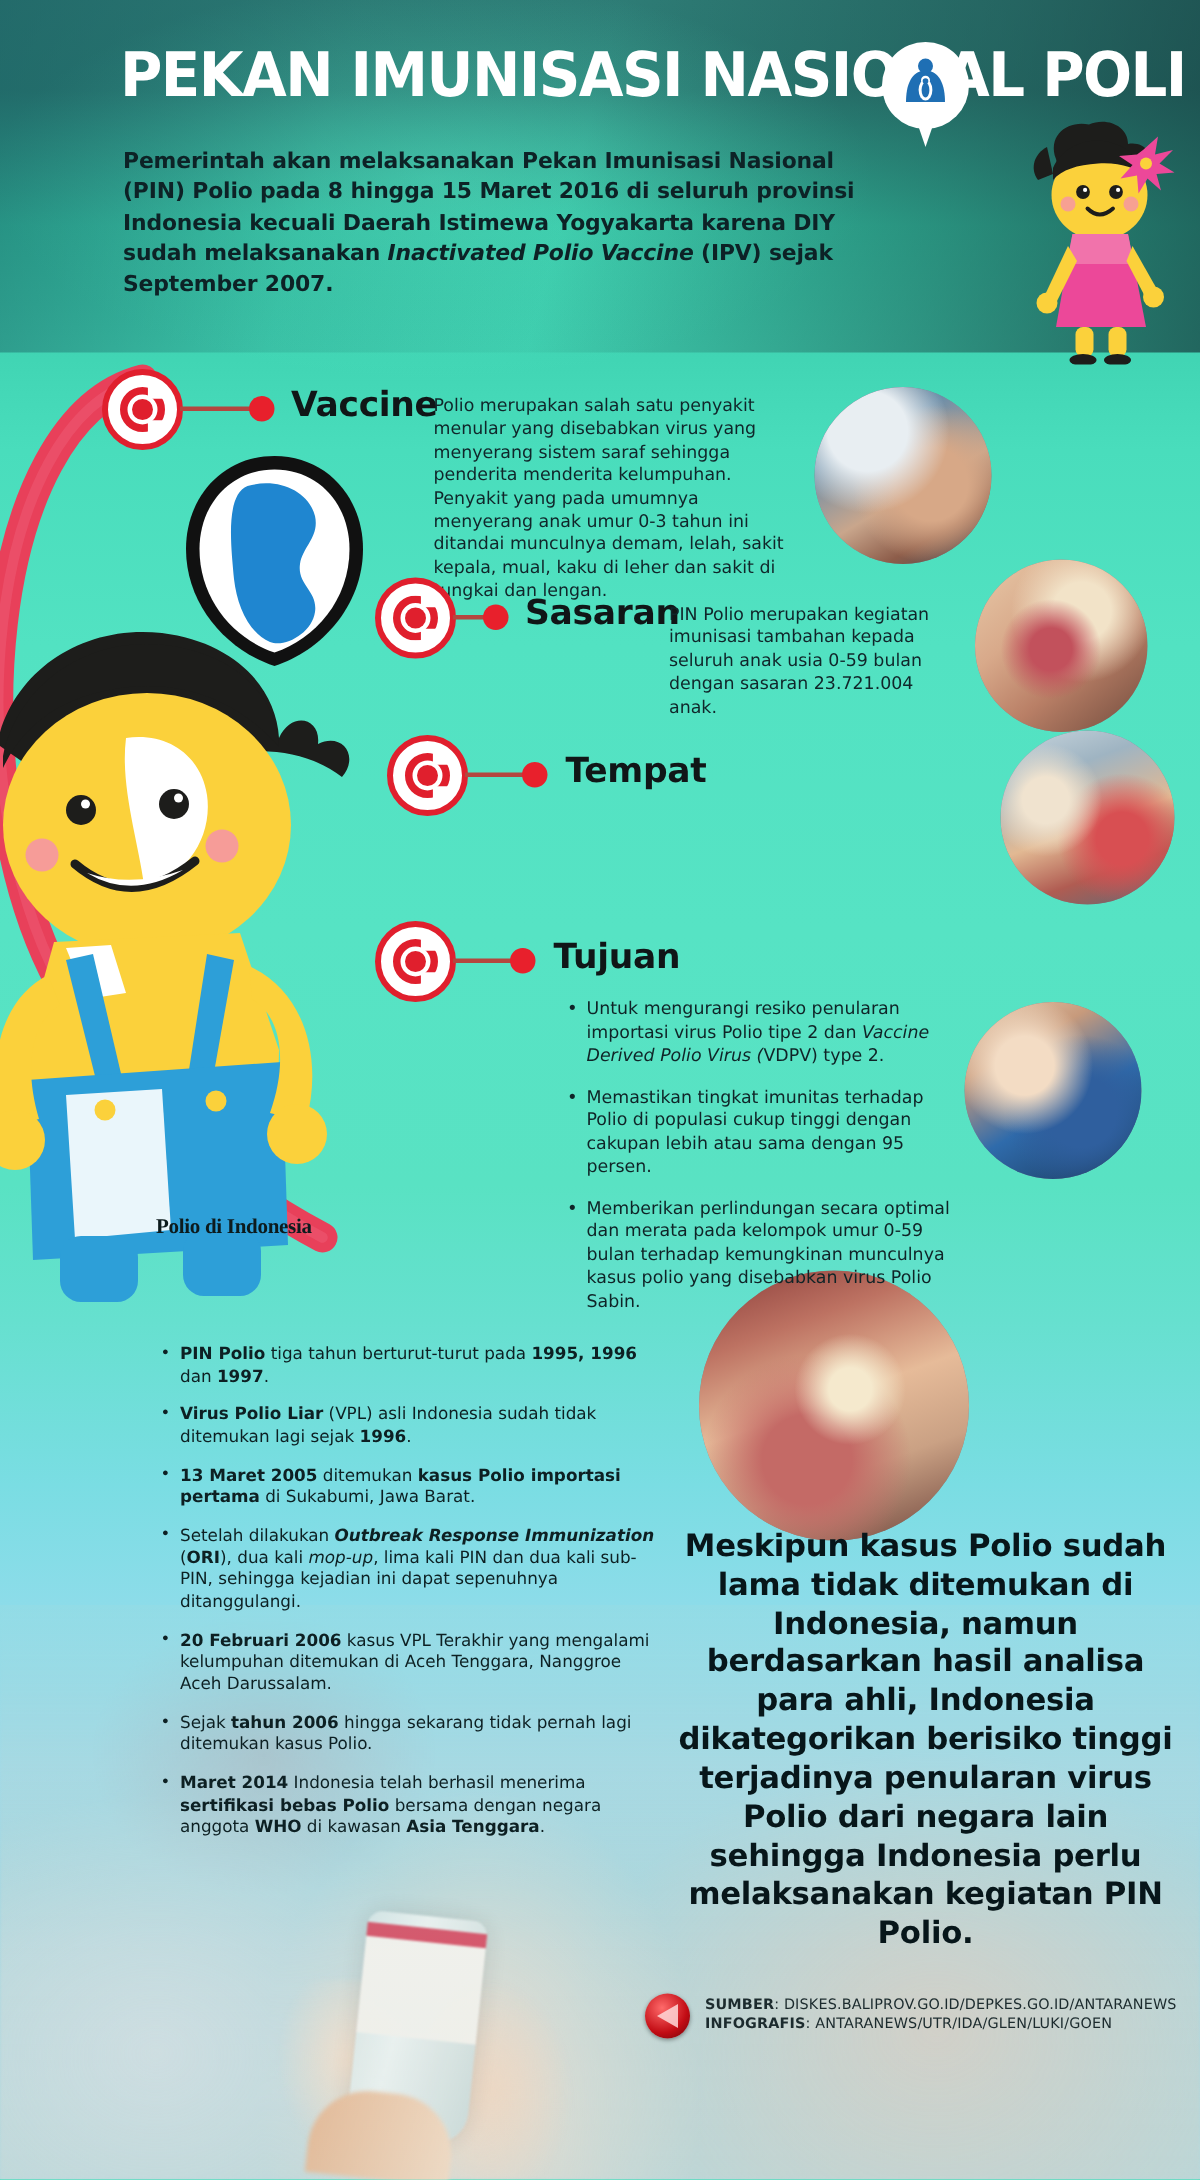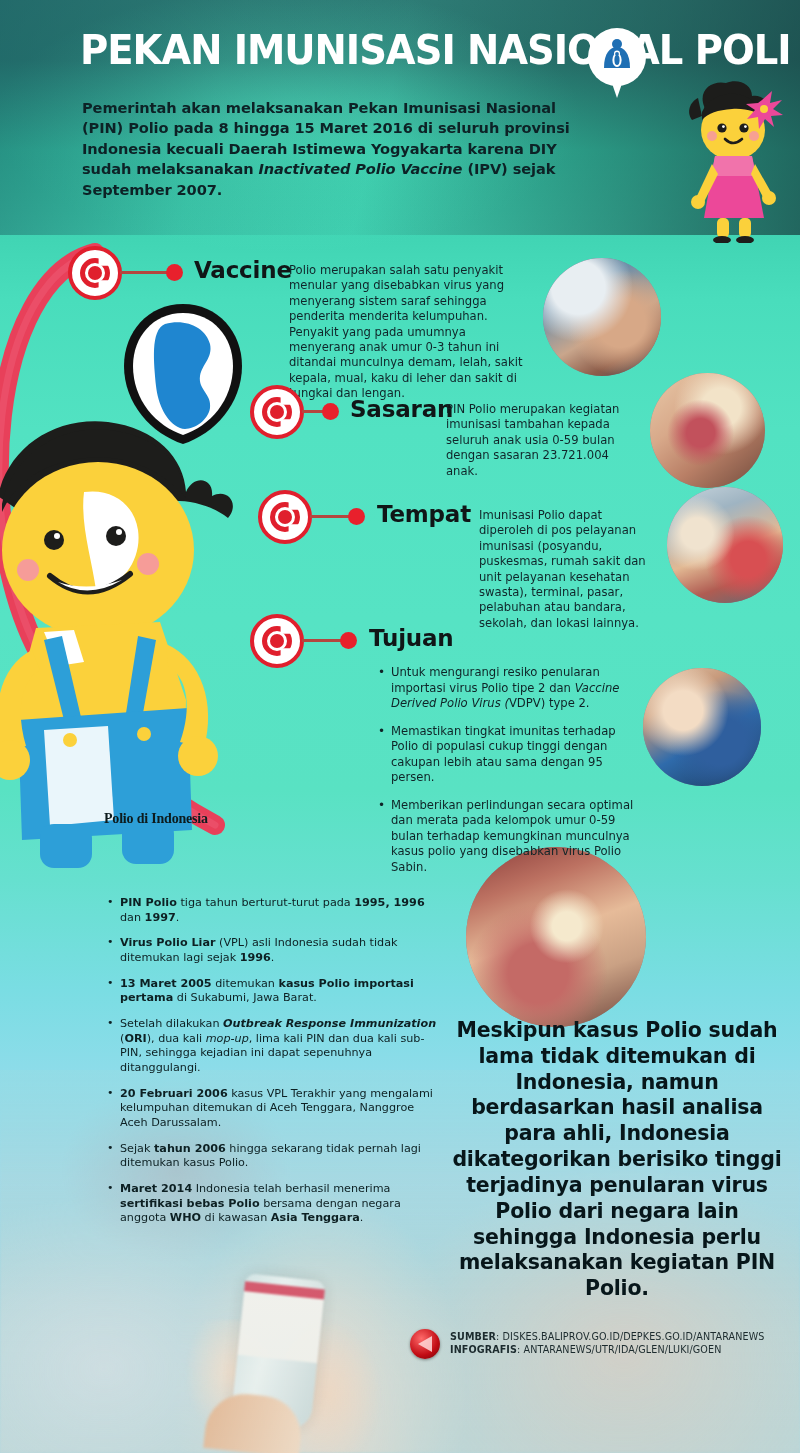--- a/index.html
+++ b/index.html
@@ -170,21 +170,21 @@
     position:absolute; left:452px; top:1018px; width:330px;
     text-align:center; font-size:20.5px; font-weight:bold;
     color:#07161a; line-height:1.26; letter-spacing:-.2px;
   }
 
   
   .photo{ position:absolute; border-radius:50%; overflow:hidden; background:#7a8c90; }
   .photo .ph-in{ position:absolute; inset:0; }
 
   
-  .footer{ position:absolute; left:410px; top:1325px; width:350px; height:40px; }
+  .footer{ position:absolute; left:430px; top:1325px; width:350px; height:40px; }
   .footer .badge{
     position:absolute; left:0; top:4px; width:30px; height:30px; border-radius:50%;
     background:radial-gradient(circle at 38% 32%, #ff6a6a, #c20c14 60%, #6b0207 100%);
     box-shadow:0 1px 3px rgba(0,0,0,.4);
   }
   .footer .badge .glyph{
     position:absolute; left:8px; top:7px; width:14px; height:16px;
     background:#ffd9d9; clip-path:polygon(100% 0,100% 100%,0 50%);
     opacity:.85;
   }
@@ -368,21 +368,20 @@
   <div class="body-text" style="left:446px; top:402px; width:190px;">PIN Polio merupakan kegiatan imunisasi tambahan kepada seluruh anak usia 0-59 bulan dengan sasaran 23.721.004 anak.</div>
 
   <div class="node" style="left:258px; top:490px;">
     <div class="ring"></div>
       <div class="carc"></div>
       <div class="dot"></div>
   </div>
   <div class="connector" style="left:310px; top:515px; width:40px;"></div>
   <div class="bigdot" style="left:348px; top:508px;"></div>
   <div class="sec-title" style="left:377px; top:501px;">Tempat</div>
-  <div class="body-text" style="left:479px; top:508px; width:172px;">Imunisasi Polio dapat diperoleh di pos pelayanan imunisasi (posyandu, puskesmas, rumah sakit dan unit pelayanan kesehatan swasta), terminal, pasar, pelabuhan atau bandara, sekolah, dan lokasi lainnya.</div>
 
   <div class="node" style="left:250px; top:614px;">
     <div class="ring"></div>
       <div class="carc"></div>
       <div class="dot"></div>
   </div>
   <div class="connector" style="left:302px; top:639px; width:40px;"></div>
   <div class="bigdot" style="left:340px; top:632px;"></div>
   <div class="sec-title" style="left:369px; top:625px;">Tujuan</div>
 

